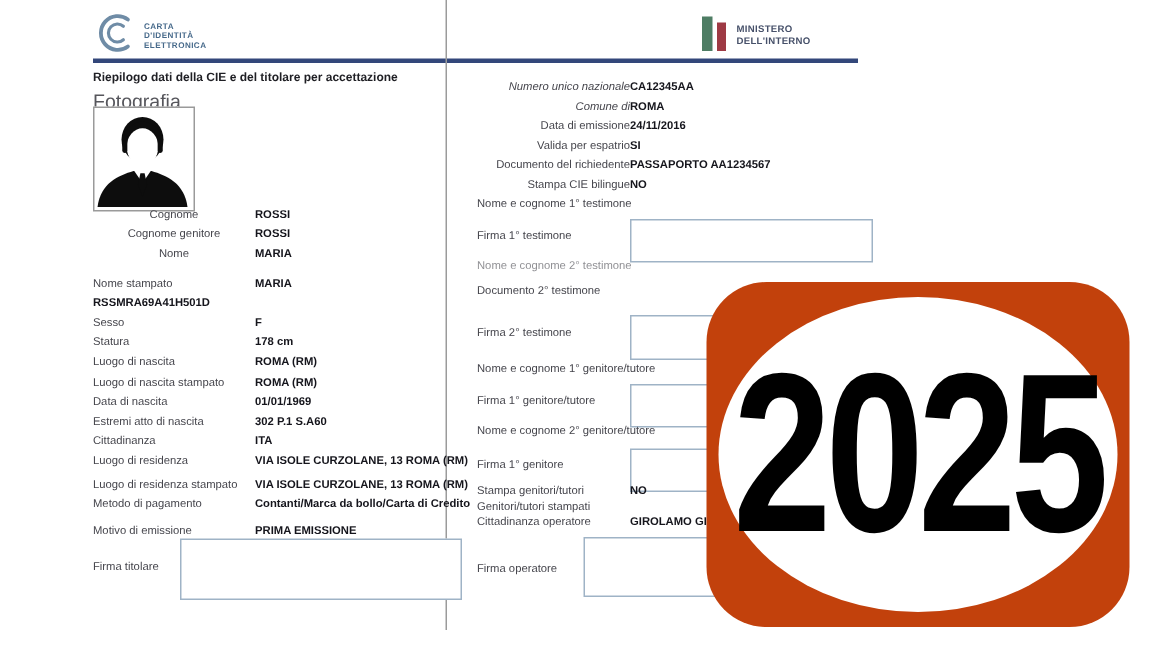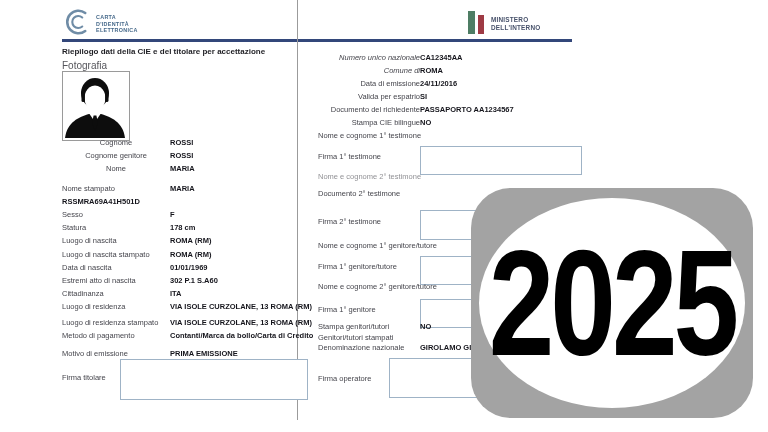--- a/index.html
+++ b/index.html
@@ -27,26 +27,26 @@
   .frow .val{color:#15151c;font-weight:bold;}
   .rgroup .lab{width:102px;}
   .lab.it{font-style:italic;}
   .faded{opacity:.6;}
   .solo-label{font-size:7.5px;color:#45454c;white-space:nowrap;}
   .kv{font-size:7.5px;display:flex;white-space:nowrap;}
   .kv .lab{width:102px;color:#45454c;flex:0 0 auto;}
   .kv .val{color:#15151c;font-weight:bold;}
   
   .doc-title{left:62px;top:47px;font-size:8px;font-weight:bold;color:#1f1f24;}
-  .photo-label{left:62px;top:60px;font-size:10px;color:#56565c;}
+  .photo-label{left:62px;top:60px;font-size:13px;color:#56565c;}
   .photo-box{left:62px;top:71px;width:66px;height:68px;border:1px solid #9a9a9a;background:#fff;}
   
   .sigbox{border:1px solid #9fb3c6;background:#fff;}
   
-  .badge{left:471px;top:188px;width:282px;height:230px;background:#a3a3a3;border-radius:40px;z-index:50;}
+  .badge{left:471px;top:188px;width:282px;height:230px;background:#c2410c;border-radius:40px;z-index:50;}
   .badge .oval{position:absolute;left:8px;right:8px;top:10px;bottom:10px;background:#fff;border-radius:50%;}
   .badge .year{
     position:absolute;inset:0;display:flex;align-items:center;justify-content:center;
     font-size:118px;font-weight:bold;color:#000;letter-spacing:-4px;
   }
   .badge .year span{display:inline-block;transform:scaleY(1.28);}
 </style>
 </head>
 <body>
 
@@ -227,21 +227,21 @@
 <div class="abs sigbox" style="left:420px;top:299px;width:160px;height:27px;"></div>
 
 <div class="abs kv" style="left:318px;top:322px;">
   <span class="lab">Stampa genitori/tutori</span>
   <span class="val">NO</span>
 </div>
 
 <div class="abs solo-label" style="left:318px;top:333px;">Genitori/tutori stampati</div>
 
 <div class="abs kv" style="left:318px;top:343px;">
-  <span class="lab">Denominazione nazionale</span>
+  <span class="lab">Cittadinanza operatore</span>
   <span class="val">GIROLAMO GIRO</span>
 </div>
 
 <div class="abs solo-label" style="left:318px;top:374px;">Firma operatore</div>
 <div class="abs sigbox" style="left:389px;top:358px;width:178px;height:38px;"></div>
 
 <div class="abs badge">
   <div class="oval"></div>
   <div class="year">
       <span>2025</span>

